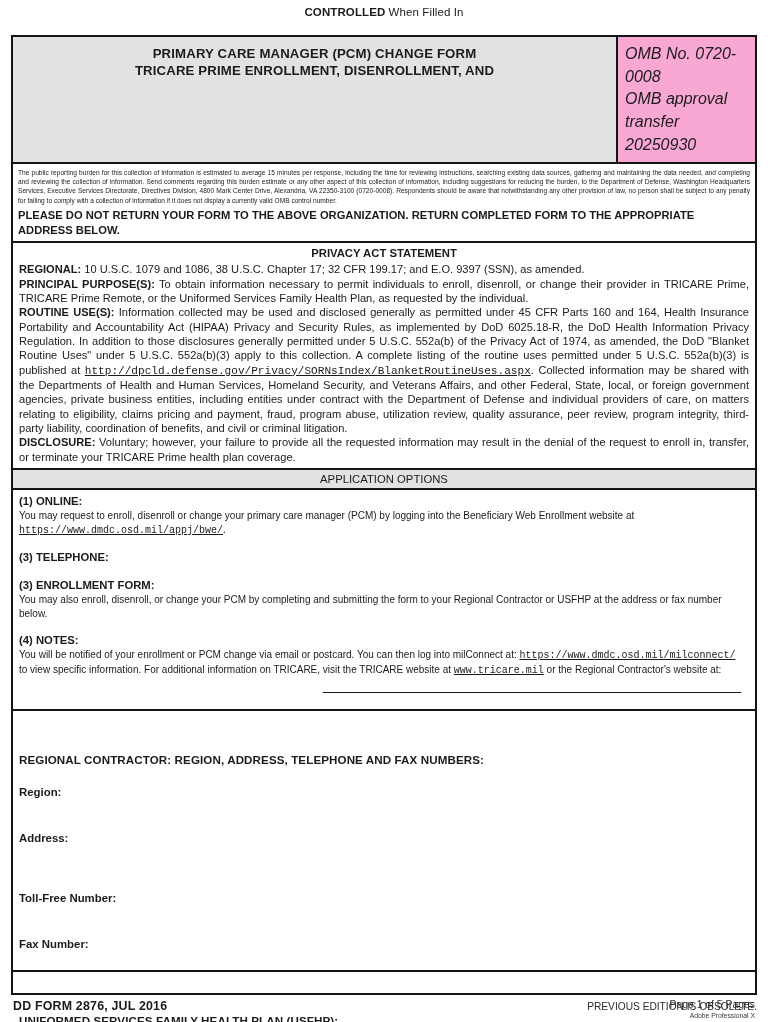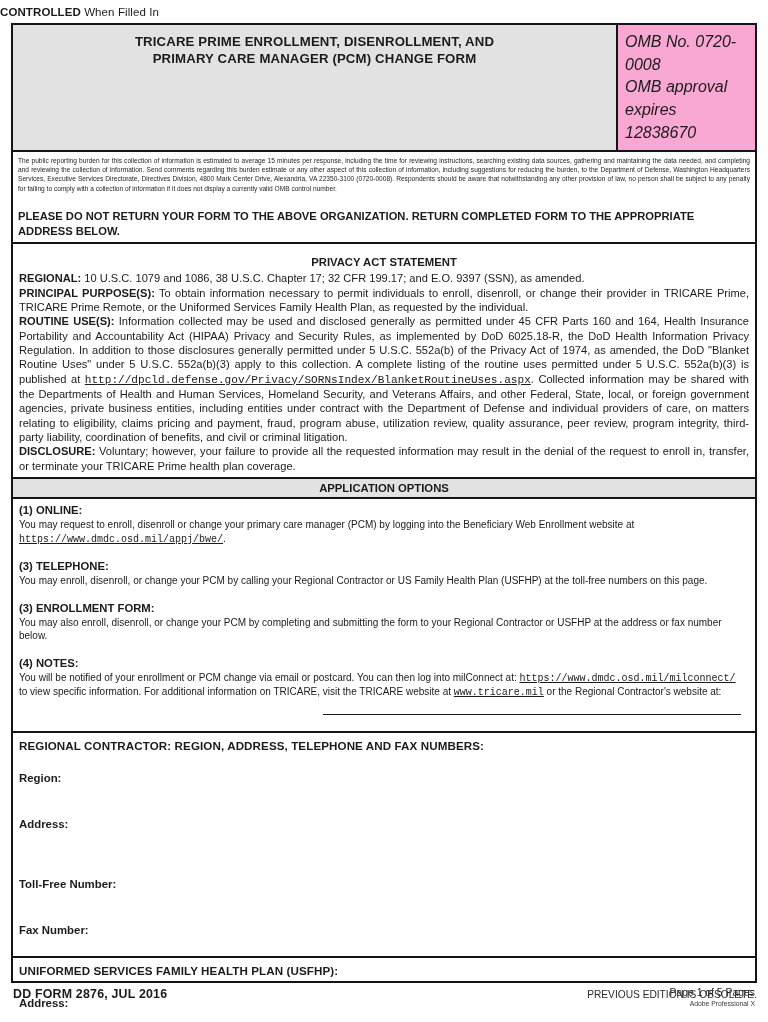--- a/index.html
+++ b/index.html
@@ -16,24 +16,24 @@
   }
   .page {
     position: relative;
     width: 768px;
     height: 1022px;
     box-sizing: border-box;
   }
 
   
   .controlled-banner {
-    text-align: left;
+    text-align: center;
     font-size: 11.5px;
     padding-top: 6px;
-    padding-bottom: 5px;
+    padding-bottom: 17px;
     letter-spacing: .1px;
   }
   .controlled-banner .ctrl-strong { font-weight: bold; }
   .controlled-banner .ctrl-rest { font-weight: normal; }
 
   
   .form-frame {
     position: relative;
     margin: 0 11px;
     border: 2.2px solid #141414;
@@ -75,27 +75,27 @@
   .burden-text {
     font-size: 6.6px;
     line-height: 1.42;
     text-align: justify;
     color: #232323;
   }
   .burden-notice {
     font-size: 11.2px;
     font-weight: bold;
     line-height: 1.3;
-    margin-top: 16px;
+    margin-top: 3px;
   }
 
   
   .privacy-block {
     border-bottom: 2.2px solid #141414;
-    padding: 10px 6px 4px 6px;
+    padding: 2px 6px 4px 6px;
   }
   .band-white {
     text-align: center;
     font-weight: bold;
     font-size: 11.3px;
     padding: 2px 0 3px 0;
   }
   .privacy-para {
     font-size: 11.1px;
     line-height: 1.295;
@@ -104,21 +104,21 @@
   }
   .privacy-para .lbl { font-weight: bold; }
   .ulink { text-decoration: underline; font-family: Liberation Mono, monospace; }
 
   
   .options-band {
     background: #e2e2e2;
     border-bottom: 2.2px solid #141414;
     border-top: 0;
     text-align: center;
-    font-weight: bold;
+    font-weight: normal;
     font-size: 11.3px;
     padding: 2.5px 0 3.5px 0;
   }
   .options-block {
     border-bottom: 2.2px solid #141414;
     padding: 4px 12px 6px 6px;
     position: relative;
   }
   .opt-head {
     font-weight: bold;
@@ -147,20 +147,21 @@
     border-bottom: 2.2px solid #141414;
     padding: 6px 6px 0 6px;
   }
   .usfhp-block {
     padding: 6px 6px 0 6px;
   }
   .sec-title {
     font-weight: bold;
     font-size: 11.6px;
     letter-spacing: .1px;
+    margin-top: 36px;
   }
   .field-label {
     font-weight: bold;
     font-size: 11.4px;
   }
   .sp-20 { height: 20px; }
   .sp-34 { height: 34px; }
   .sp-48 { height: 48px; }
 
   
@@ -211,27 +212,27 @@
 <div class="page">
 
   <div class="controlled-banner">
     <span class="ctrl-strong">CONTROLLED</span><span class="ctrl-rest"> When Filled In</span>
   </div>
 
   <div class="form-frame">
 
     <div class="title-row">
       <div class="title-main">
+        <div>PRIMARY CARE MANAGER (PCM) CHANGE FORM</div>
         <div>TRICARE PRIME ENROLLMENT, DISENROLLMENT, AND</div>
-        <div>PRIMARY CARE MANAGER (PCM) CHANGE FORM</div>
       </div>
       <div class="title-omb">
         <div>OMB No. 0720-0008</div>
-        <div>OMB approval expires</div>
-        <div>12838670</div>
+        <div>OMB approval transfer</div>
+        <div>20250930</div>
       </div>
     </div>
 
     <div class="burden-block">
       <div class="burden-text">The public reporting burden for this collection of information is estimated to average 15 minutes per response, including the time for reviewing instructions, searching existing data sources, gathering and maintaining the data needed, and completing and reviewing the collection of information.  Send comments regarding this burden estimate or any other aspect of this collection of information, including suggestions for reducing the burden, to the Department of Defense, Washington Headquarters Services, Executive Services Directorate, Directives Division, 4800 Mark Center Drive, Alexandria, VA 22350-3100 (0720-0008). Respondents should be aware that notwithstanding any other provision of law, no person shall be subject to any penalty for failing to comply with a collection of information if it does not display a currently valid OMB control number.</div>
       <div class="burden-notice">PLEASE DO NOT RETURN YOUR FORM TO THE ABOVE ORGANIZATION.  RETURN COMPLETED FORM TO THE APPROPRIATE ADDRESS BELOW.</div>
     </div>
 
     <div class="privacy-block">
       <div class="band-white">PRIVACY ACT STATEMENT</div>
@@ -247,21 +248,20 @@
 
     <div class="options-band">APPLICATION OPTIONS</div>
 
     <div class="options-block">
       <div class="opt-head">(1) ONLINE:</div>
       <div class="opt-body"><span>You may request to enroll, disenroll or change your primary care manager (PCM) by logging into the Beneficiary Web Enrollment website at </span><span class="ulink">https://www.dmdc.osd.mil/appj/bwe/</span><span>.</span></div>
 
       <div class="opt-gap"></div>
 
       <div class="opt-head">(3) TELEPHONE:</div>
-      <div class="opt-body">You may enroll, disenroll, or change your PCM by calling your Regional Contractor or US Family Health Plan (USFHP) at the toll-free numbers on this page.</div>
 
       <div class="opt-gap"></div>
 
       <div class="opt-head">(3) ENROLLMENT FORM:</div>
       <div class="opt-body">You may also enroll, disenroll, or change your PCM by completing and submitting the form to your Regional Contractor or USFHP at the address or fax number below.</div>
 
       <div class="opt-gap"></div>
 
       <div class="opt-head">(4) NOTES:</div>
       <div class="opt-body"><span>You will be notified of your enrollment or PCM change via email or postcard.  You can then log into milConnect at: </span><span class="ulink">https://www.dmdc.osd.mil/milconnect/</span><span> to view specific information.  For additional information on TRICARE, visit the TRICARE website at </span><span class="ulink">www.tricare.mil</span><span> or the Regional Contractor's website at:</span></div>

